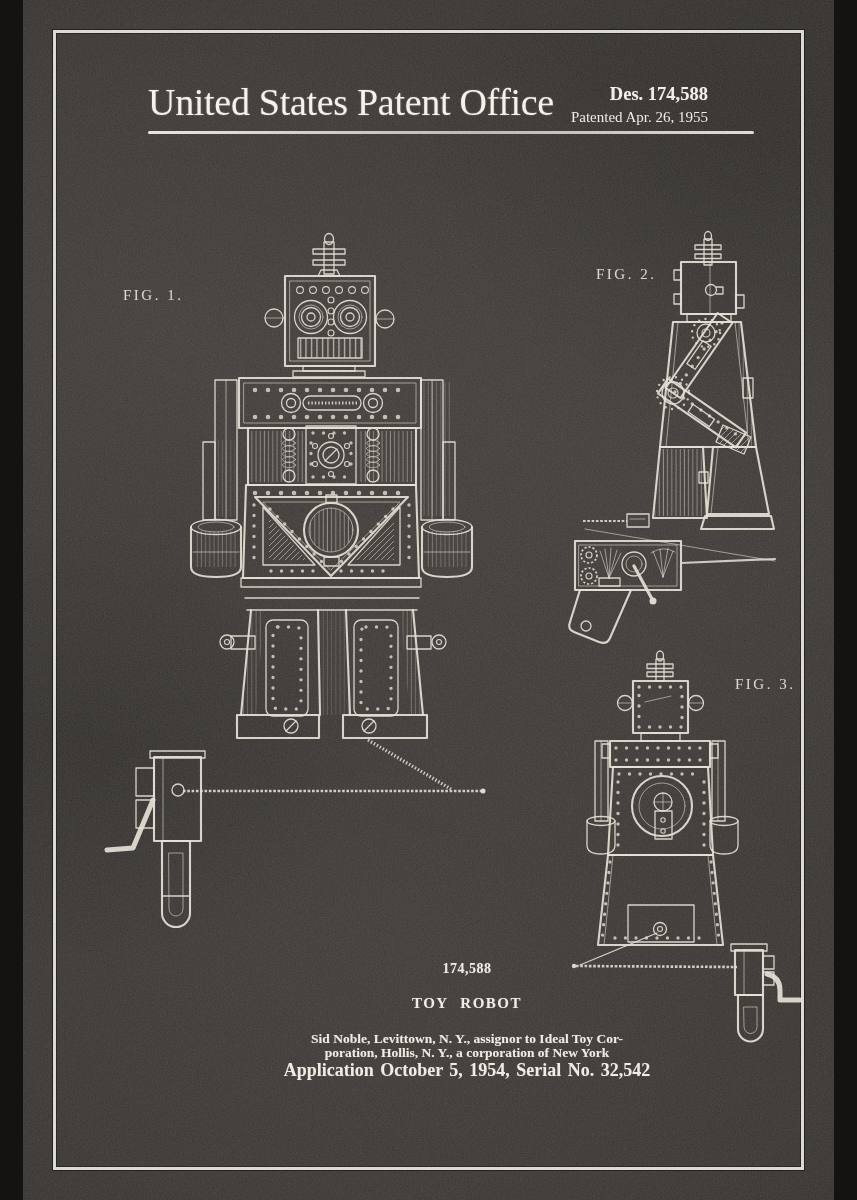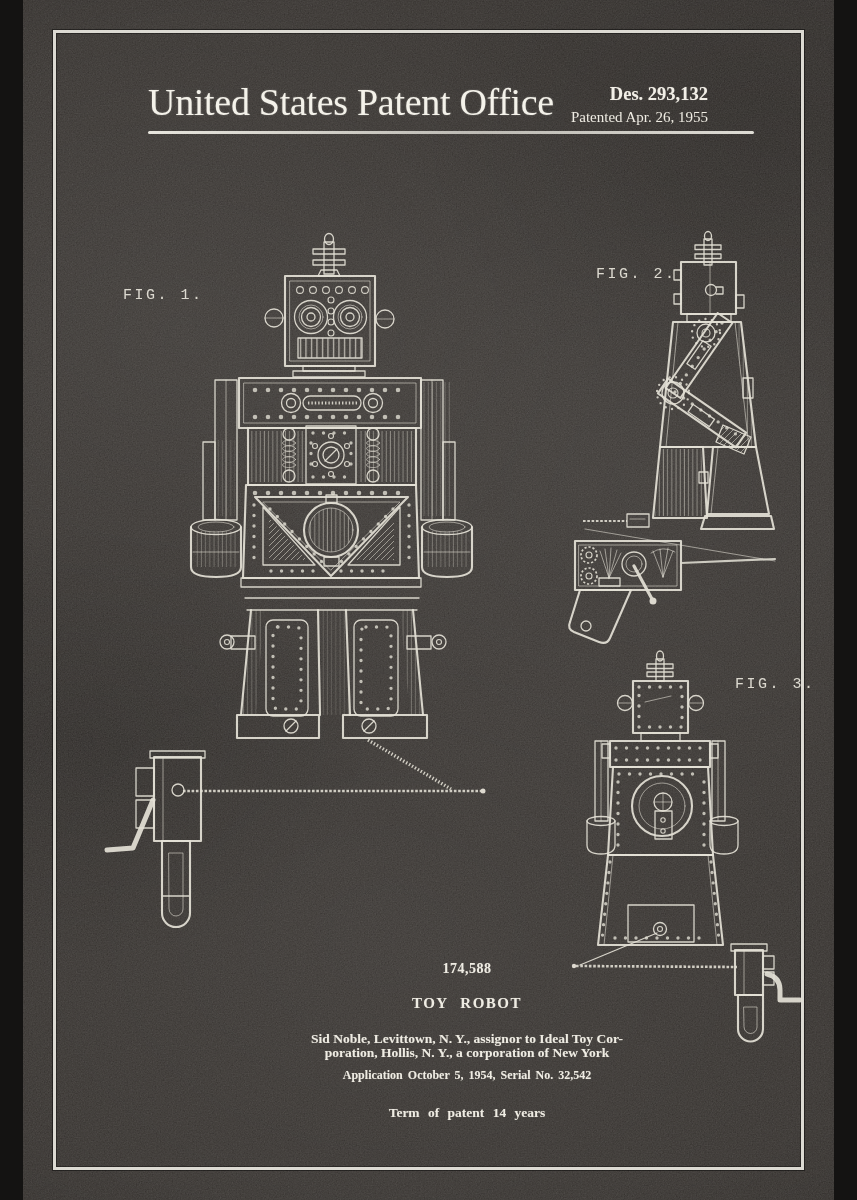--- a/index.html
+++ b/index.html
@@ -21,32 +21,32 @@
   .frame{position:absolute;inset:30px;border:3px solid rgba(233,231,224,.92);
     box-shadow:0 0 0 1px rgba(0,0,0,.45), inset 0 0 0 1px rgba(0,0,0,.35);pointer-events:none}
   .hdr-title{position:absolute;left:125px;top:80px;font-size:38px;letter-spacing:-.3px;
     color:#f4f2ea;text-shadow:0 0 2px rgba(244,242,234,.3);white-space:nowrap}
   .hdr-num{position:absolute;right:126px;top:84px;font-size:18.5px;font-weight:bold;
     color:#f2efe7;text-shadow:0 0 1px rgba(244,242,234,.3);white-space:nowrap}
   .hdr-date{position:absolute;right:126px;top:109px;font-size:15px;font-weight:normal;
     color:#efece3;white-space:nowrap}
   .hdr-rule{position:absolute;left:125px;top:131px;width:606px;height:3px;border-radius:2px;
     background:linear-gradient(90deg, rgba(240,238,230,.95), rgba(240,238,230,.7) 55%, rgba(240,238,230,.9))}
-  .figlabel{position:absolute;font-family:Liberation Mono, monospace;font-size:15px;
+  .figlabel{position:absolute;font-family:Liberation Serif, serif;font-size:15px;
     letter-spacing:2.5px;color:#e9e6dc;opacity:.92;white-space:nowrap}
   #fig1l{left:100px;top:287px}
   #fig2l{left:573px;top:266px}
   #fig3l{left:712px;top:676px}
   .footer{position:absolute;left:150px;top:961px;width:588px;text-align:center;
     font-weight:bold;color:#efece3;text-shadow:0 0 1px rgba(240,238,230,.25)}
   .f-num{font-size:14px;margin-bottom:18px;letter-spacing:.5px}
   .f-title{font-size:15px;margin-bottom:20px;letter-spacing:1.5px;word-spacing:7px}
-  .f-assign{font-size:13.5px;line-height:13.5px;margin-bottom:9px}
+  .f-assign{font-size:13.5px;line-height:13.5px;margin-bottom:1px}
   .f-assign span{display:block}
-  .f-app{font-size:12px;margin-bottom:22px;word-spacing:2px}
+  .f-app{font-size:18px;margin-bottom:9px;word-spacing:2px}
   .f-term{font-size:13.5px;margin-bottom:9px;word-spacing:5px}
   .f-class{font-size:13.5px}
   .art{position:absolute;left:0;top:0}
   svg .ln{stroke:#e4e1d6;fill:none;stroke-width:1.3;stroke-linecap:round;stroke-linejoin:round;opacity:.92}
   svg .fat{stroke-width:2.1}
   svg .thin{stroke-width:.8;opacity:.72}
   svg .riv{stroke:#e4e1d6;fill:none;stroke-width:1.1;opacity:.9}
   svg .dots{stroke:#e4e1d6;fill:none;stroke-width:4.6;stroke-linecap:round;stroke-dasharray:0 13;opacity:.78}
   svg .dots.sm{stroke-width:3.4;stroke-dasharray:0 10.5}
   svg .dotsr{stroke:#e4e1d6;fill:none;stroke-width:3.4;stroke-linecap:round;stroke-dasharray:0 10.5;opacity:.78}
@@ -70,21 +70,21 @@
     <filter id="noise">
       <feTurbulence type="fractalNoise" baseFrequency="0.75" numOctaves="2" seed="7"></feTurbulence>
       <feColorMatrix type="matrix" values="0 0 0 0 0.95  0 0 0 0 0.94  0 0 0 0 0.90  0.22 0.22 0.22 0 0"></feColorMatrix>
     </filter>
     <rect width="857" height="1200" filter="url(#noise)" opacity="0.33"></rect>
   </svg>
 
   <div class="frame"></div>
 
   <div class="hdr-title">United States Patent Office</div>
-  <div class="hdr-num">Des. 293,132</div>
+  <div class="hdr-num">Des. 174,588</div>
   <div class="hdr-date">Patented Apr. 26, 1955</div>
   <div class="hdr-rule"></div>
 
   <div class="figlabel" id="fig1l">FIG. 1.</div>
   <div class="figlabel" id="fig2l">FIG. 2.</div>
   <div class="figlabel" id="fig3l">FIG. 3.</div>
 
   <svg class="art" width="857" height="1200" viewBox="0 0 857 1200">
     <defs>
       <pattern id="vh" width="4.2" height="8" patternUnits="userSpaceOnUse">
@@ -442,16 +442,15 @@
   </svg>
 
   <div class="footer">
     <div class="f-num">174,588</div>
     <div class="f-title">TOY ROBOT</div>
     <div class="f-assign">
       <span>Sid Noble, Levittown, N. Y., assignor to Ideal Toy Cor-</span>
       <span>poration, Hollis, N. Y., a corporation of New York</span>
     </div>
     <div class="f-app">Application October 5, 1954, Serial No. 32,542</div>
-    <div class="f-term">Term of patent 14 years</div>
   </div>
 
 </div>
 
 </body></html>

